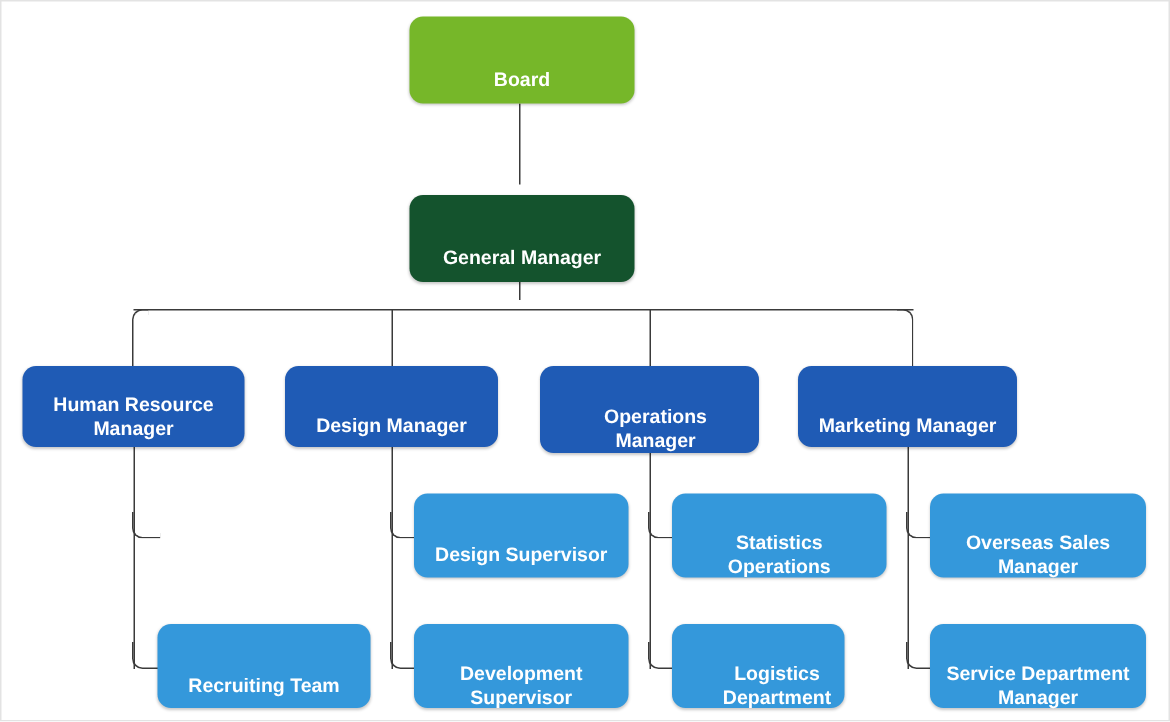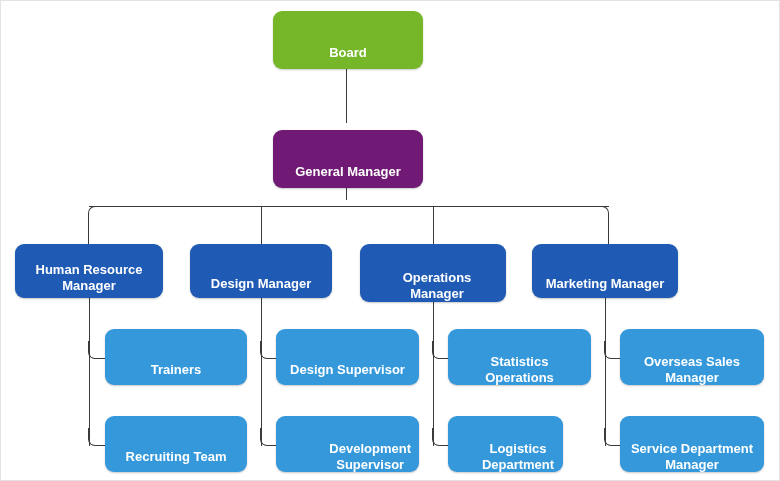--- a/index.html
+++ b/index.html
@@ -34,21 +34,21 @@
     z-index: 3;
     box-shadow: 0 1px 2px rgba(0,0,0,0.22);
     -webkit-font-smoothing: antialiased;
   }
   .node-label {
     display: block;
     white-space: pre-line;
     margin-top: 26px;
   }
   .level-board   { background: #76b729; }
-  .level-gm      { background: #701a75; }
+  .level-gm      { background: #14532d; }
   .level-manager { background: #1f5bb5; }
   .level-staff   { background: #3498db; }
 
   
   .conn {
     position: absolute;
     z-index: 1;
   }
   .conn-v {
     width: 0;
@@ -120,33 +120,30 @@
   </div>
 
   <div class="node level-manager" style="left:359px; top:243px; width:146px; height:58px;padding-left:16px;">
     <span class="node-label">Operations Manager</span>
   </div>
 
   <div class="node level-manager" style="left:531px; top:243px; width:146px; height:54px;">
     <span class="node-label">Marketing Manager</span>
   </div>
 
-  <div class="node level-staff" style="left:104px; top:328px; width:142px; height:56px;">
-    <span class="node-label">Trainers</span>
-  </div>
 
   <div class="node level-staff" style="left:275px; top:328px; width:143px; height:56px;">
     <span class="node-label">Design Supervisor</span>
   </div>
 
   <div class="node level-staff" style="left:104px; top:415px; width:142px; height:56px;">
     <span class="node-label">Recruiting Team</span>
   </div>
 
-  <div class="node level-staff" style="left:275px; top:415px; width:143px; height:56px;justify-content:flex-end;">
+  <div class="node level-staff" style="left:275px; top:415px; width:143px; height:56px;">
     <span class="node-label">Development
 Supervisor</span>
   </div>
 
   <div class="node level-staff" style="left:447px; top:328px; width:143px; height:56px;">
     <span class="node-label">Statistics Operations</span>
   </div>
 
   <div class="node level-staff" style="left:447px; top:415px; width:115px; height:56px;padding-left:33px;">
     <span class="node-label">Logistics Department</span>

